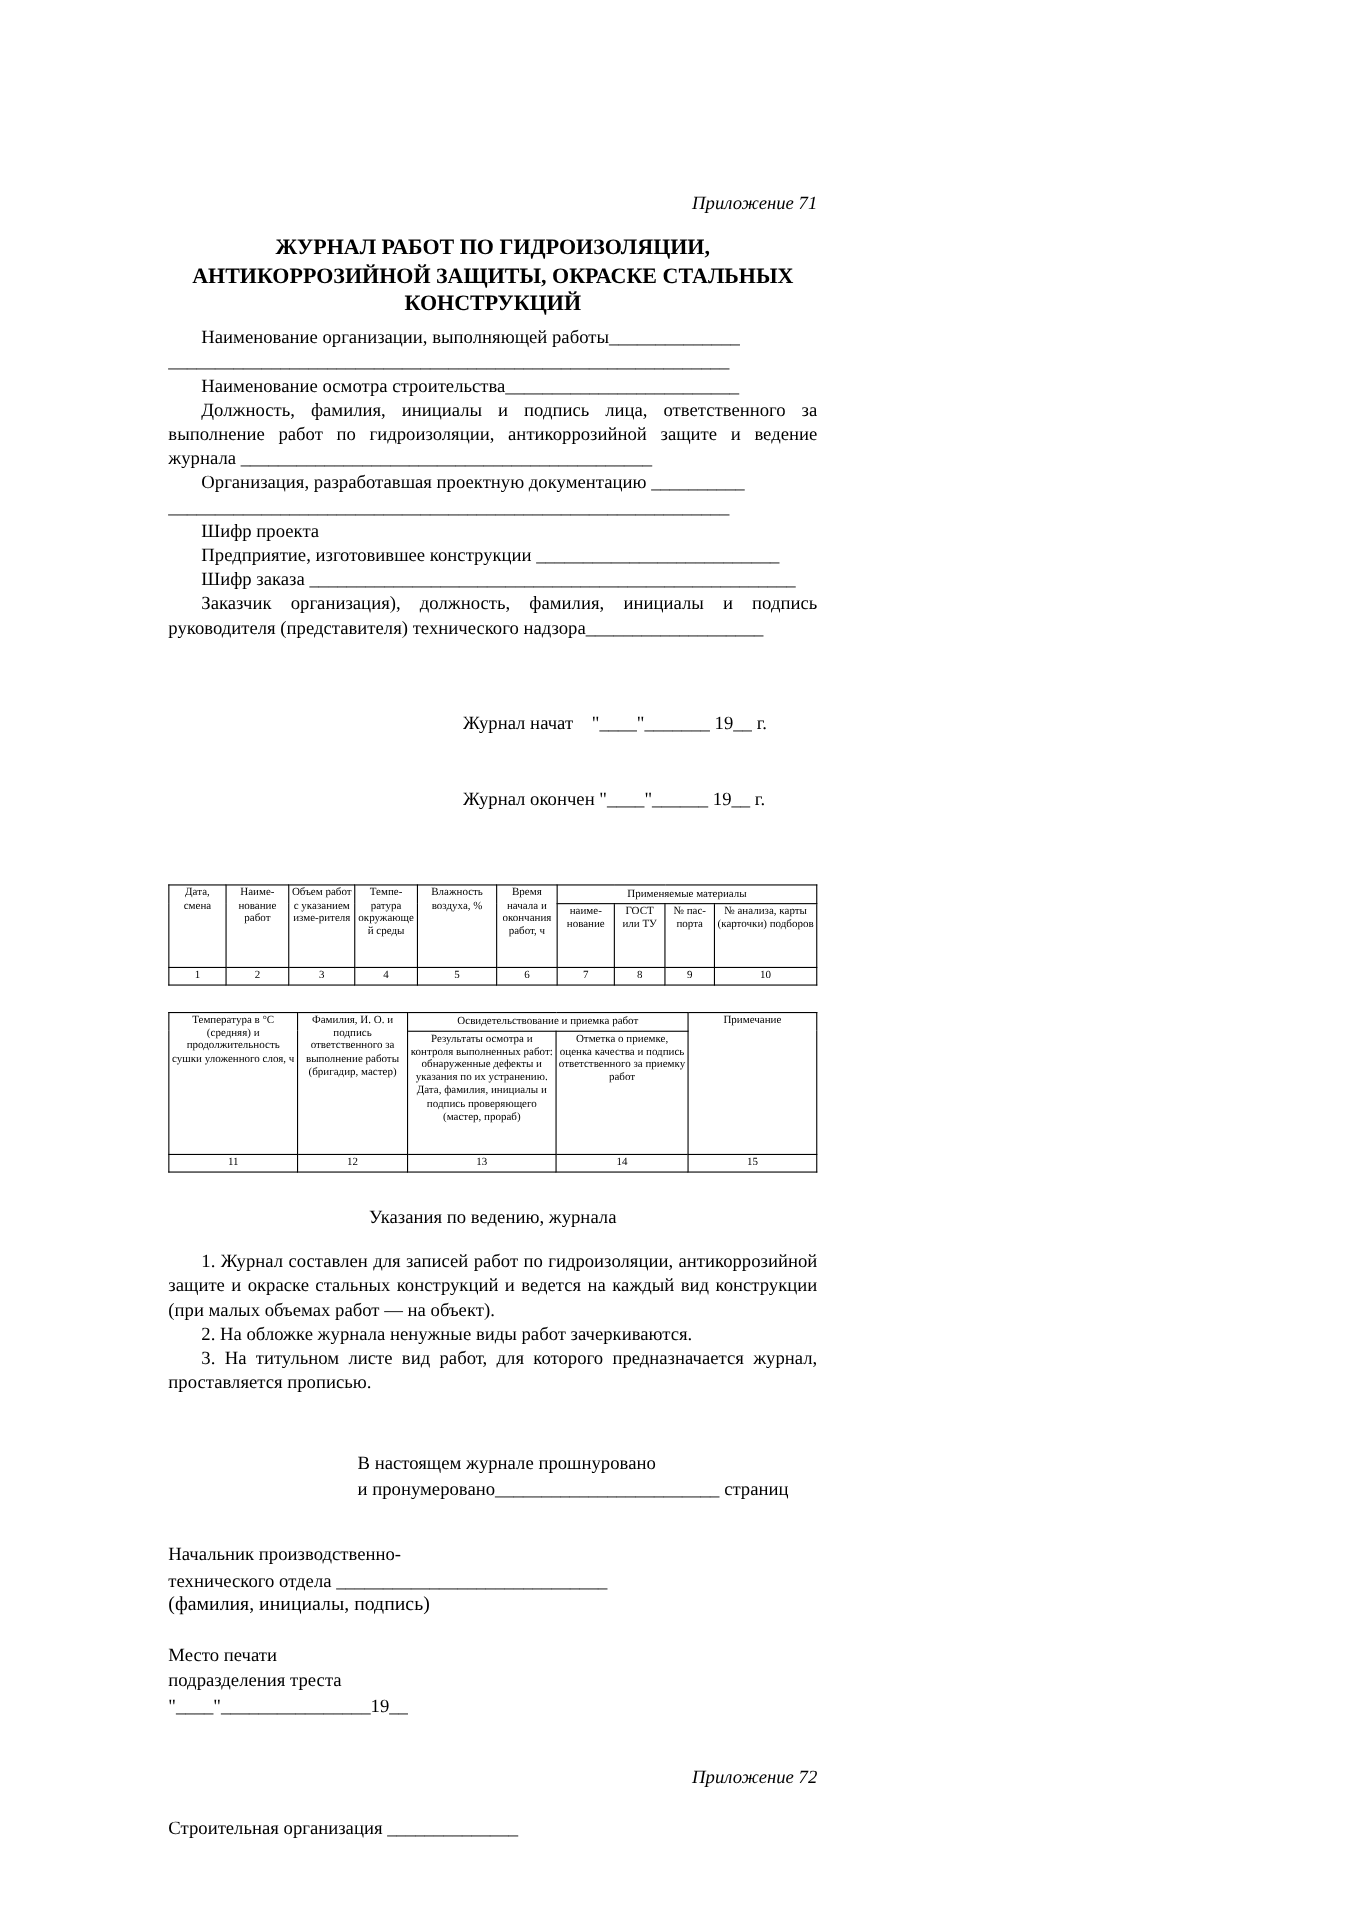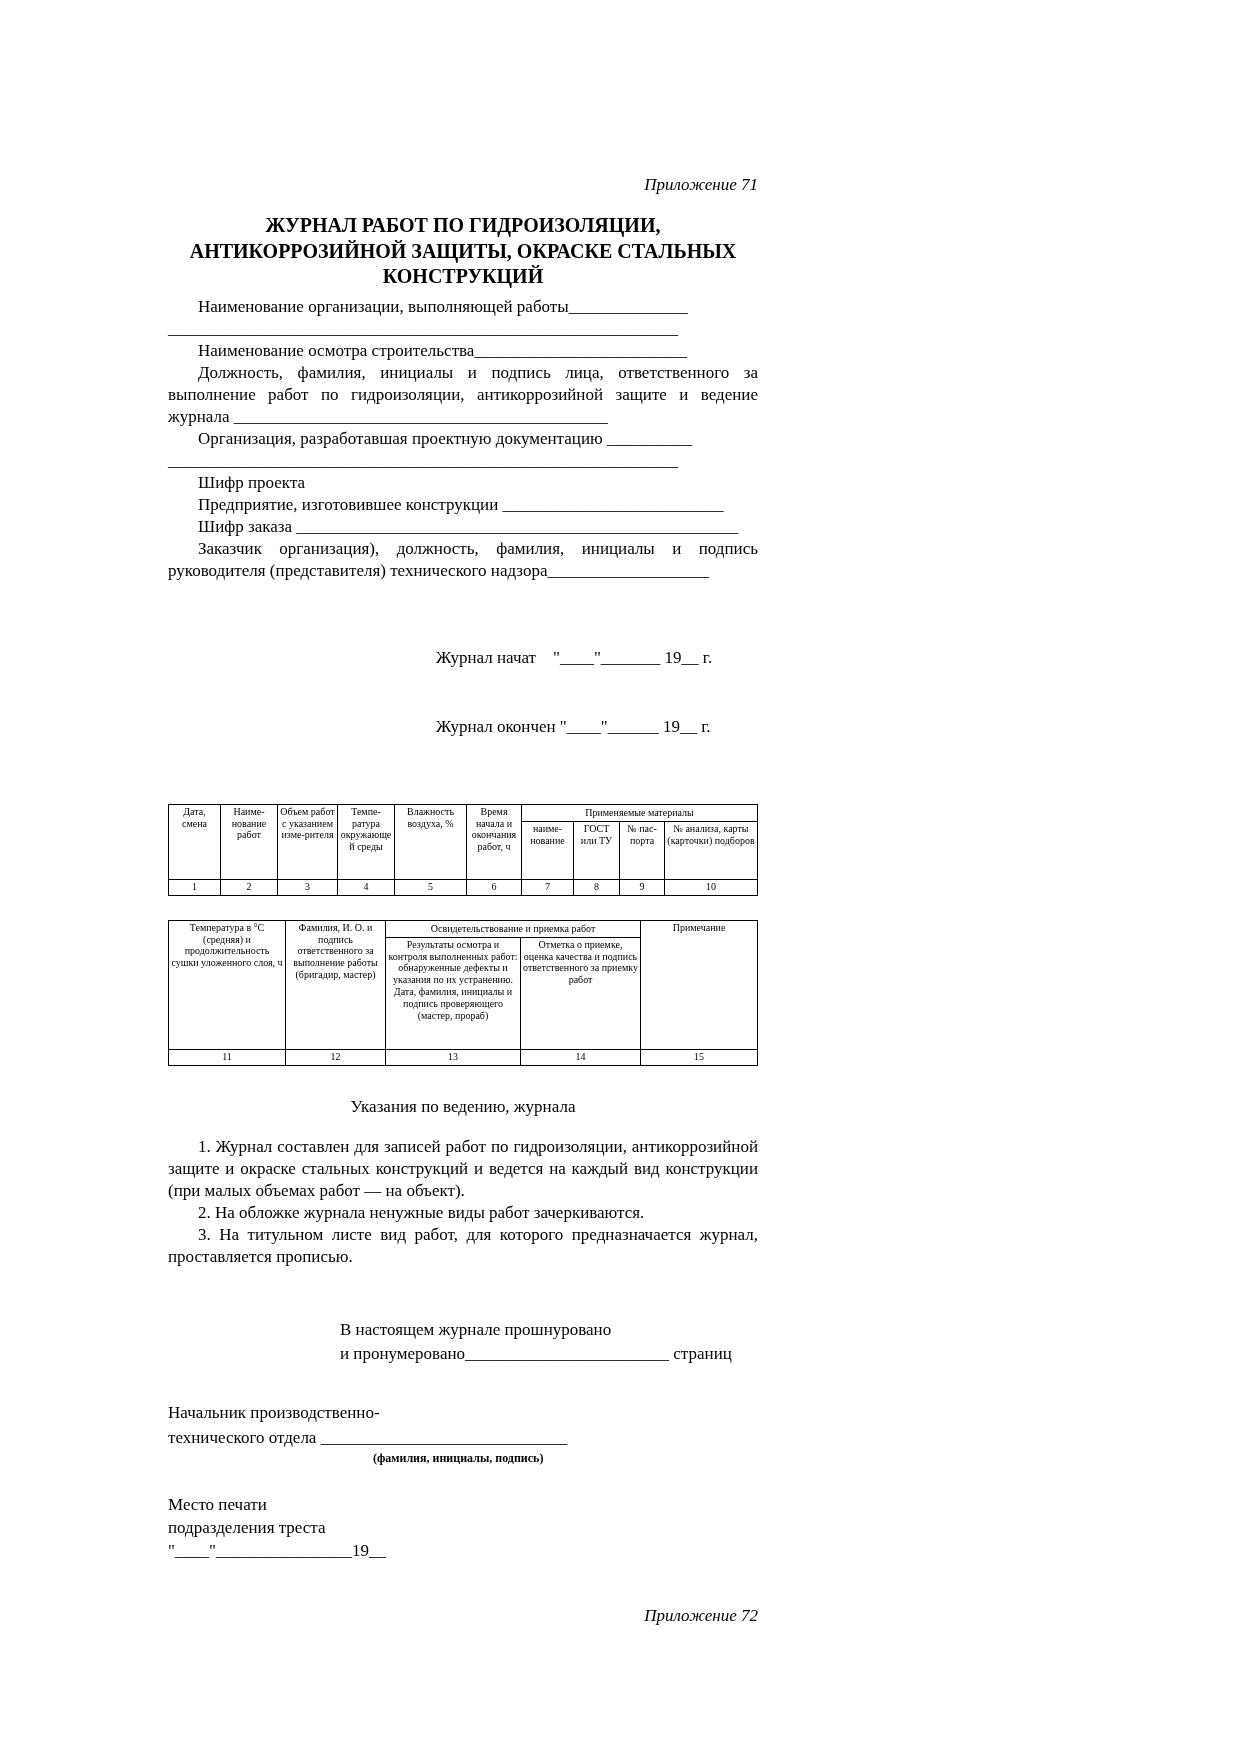--- a/index.html
+++ b/index.html
@@ -2,21 +2,21 @@
 <html><head>
 <meta charset="utf-8">
 <style>
   * { margin: 0; padding: 0; box-sizing: border-box; }
   html, body { background: #ffffff; }
   body {
     width: 1240px; height: 1755px; position: relative;
     font-family: "Liberation Serif", "DejaVu Serif", serif;
     color: #000; font-size: 17px;
   }
-  .content { position: absolute; left: 168px; top: 175px; width: 590px; }
+  .content { position: absolute; left: 153px; top: 175px; width: 590px; }
 
   .appendix { text-align: right; font-style: italic; line-height: 20px; }
   .doc-title {
     margin-top: 18px; font-size: 20px; font-weight: bold;
     text-align: center; line-height: 1.28;
   }
 
   .intro { margin-top: 6px; }
   .para { text-align: justify; line-height: 22px; overflow-wrap: break-word; }
   .ind { text-indent: 30px; }
@@ -35,21 +35,21 @@
   .t1 tr.hdr-sub td { height: 58px; }
   .t2 { margin-top: 24px; }
   .t2 tr.hdr-sub td { height: 112px; }
   .tbl tr.nums td { height: 16px; padding: 0 2px; vertical-align: middle; }
 
   .section-heading { margin-top: 30px; text-align: center; line-height: 22px; }
   .instructions { margin-top: 18px; }
 
   .stitched { margin-top: 50px; margin-left: 172px; line-height: 24px; }
   .signature { margin-top: 34px; line-height: 25px; }
-  .sig-caption { font-size: 12px; margin-left: 205px; line-height: 17px; font-weight: bold; }
+  .sig-caption { font-size: 18px; line-height: 17px; }
   .seal { margin-top: 26px; line-height: 23px; }
   .appendix-2 { margin-top: 44px; text-align: right; }
   .footer-line { margin-top: 26px; text-align: left; }
 </style>
 </head>
 <body>
 
 <div class="content">
 
   <div class="appendix">Приложение 71</div>
@@ -167,14 +167,15 @@
   </div>
 
   <div class="seal">
     <div>Место печати</div>
     <div>подразделения треста</div>
     <div>"____"________________19__</div>
   </div>
 
   <div class="appendix appendix-2">Приложение 72</div>
 
+  <p class="footer-line">Строительная организация ______________</p>
 
 </div>
 
 </body></html>

